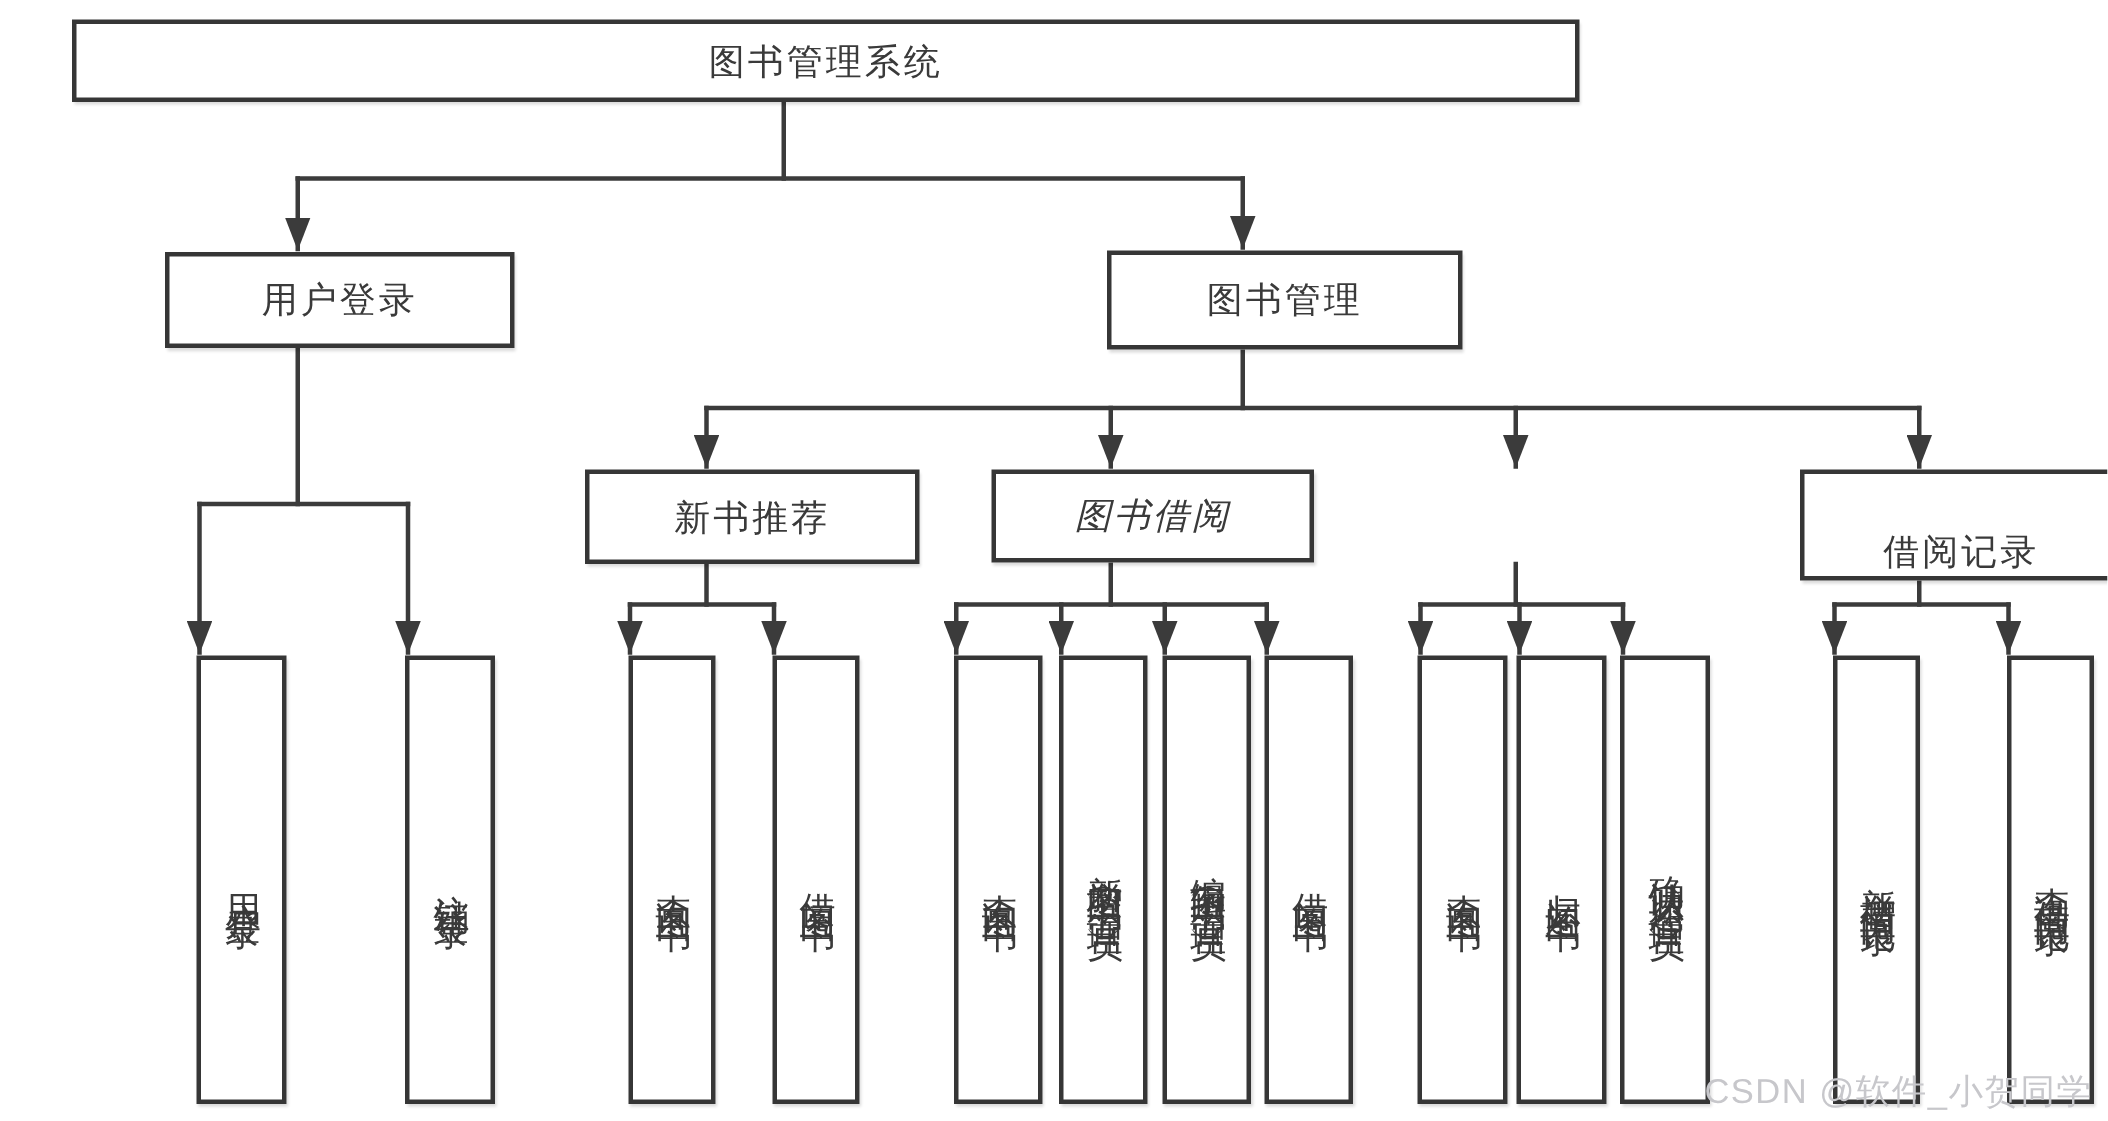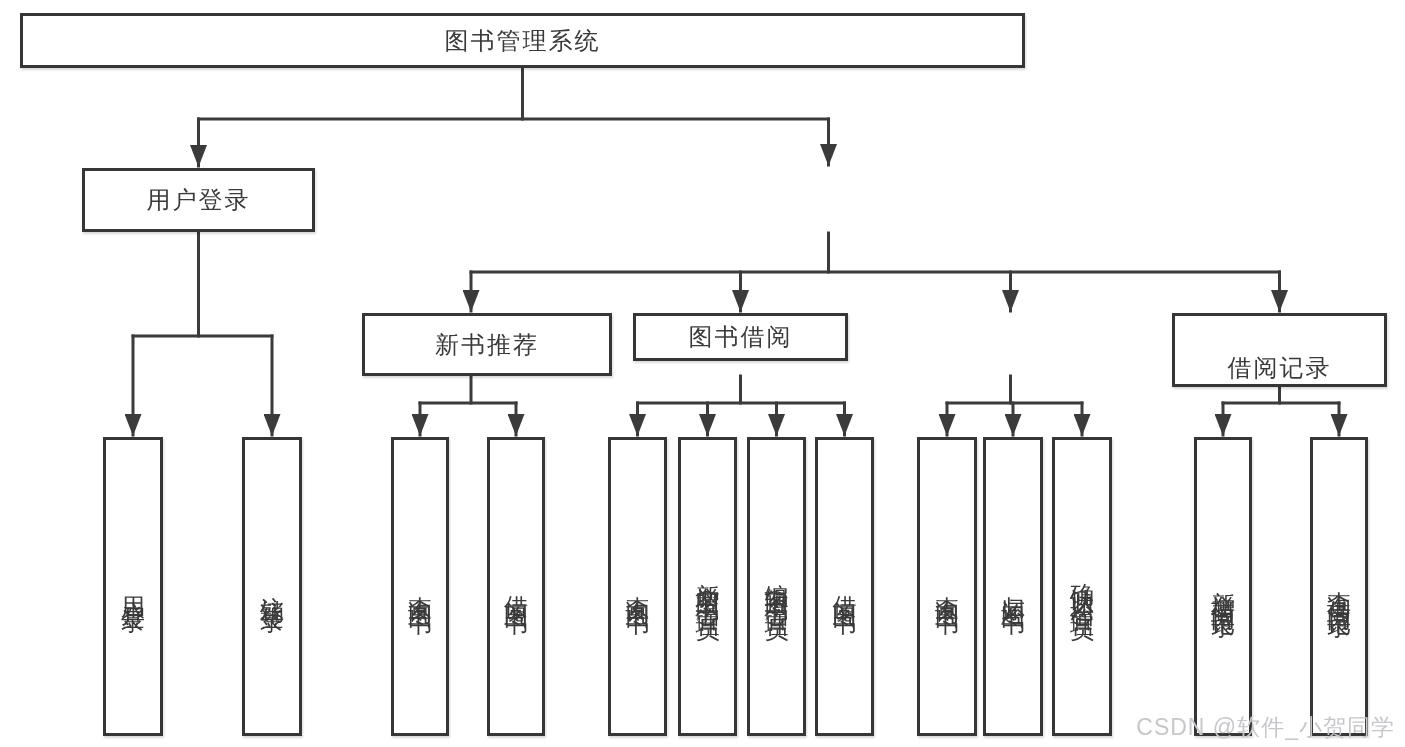--- a/index.html
+++ b/index.html
@@ -7,20 +7,21 @@
     position:relative;width:1405px;height:747px;background:var(--background,#ffffff);
     font-family:"Liberation Sans",sans-serif;overflow:hidden;
   }
   .wires{position:absolute;left:0;top:0;z-index:1;}
   .node{
     position:absolute;z-index:2;background:#ffffff;box-sizing:border-box;
     border:3px solid var(--border,#363636);
     display:flex;align-items:center;justify-content:center;
     color:var(--text,#3a3a3a);
     box-shadow:1px 2px 2px rgba(0,0,0,0.15);
+    margin-left:28px;
   }
   .node.h .label{font-size:24px;letter-spacing:2px;white-space:nowrap;}
   .node.v .label{
     writing-mode:vertical-rl;text-orientation:mixed;
     font-size:24px;letter-spacing:5px;line-height:1;
   }
   .watermark{
     position:absolute;top:712px;right:10px;z-index:3;
     font-size:23px;letter-spacing:1px;color:var(--watermark,#c7c7cb);white-space:nowrap;
   }
@@ -87,25 +88,28 @@
     </g>
   </svg>
 
   <div class="node h" style="left:20px;top:13px;width:1005px;height:55px;">
     <span class="label">图书管理系统</span>
   </div>
 
   <div class="node h" style="left:82px;top:168px;width:233px;height:64px;">
     <span class="label">用户登录</span>
   </div>
+  <div class="node h" style="left:710px;top:167px;width:237px;height:66px;">
+    <span class="label">图书管理</span>
+  </div>
 
-  <div class="node h" style="left:362px;top:313px;width:250px;height:63px;">
+  <div class="node h" style="left:362px;top:313px;width:223px;height:63px;">
     <span class="label">新书推荐</span>
   </div>
-  <div class="node h" style="left:633px;top:313px;width:215px;height:48px;">
+  <div class="node h" style="left:633px;top:313px;width:215px;height:62px;font-style:italic;">
     <span class="label">图书借阅</span>
   </div>
   <div class="node h" style="left:1172px;top:313px;width:215px;height:74px;align-items:flex-end;">
     <span class="label">借阅记录</span>
   </div>
 
   <div class="node v" style="left:103px;top:437px;width:60px;height:299px;">
     <span class="label">用户登录</span>
   </div>
   <div class="node v" style="left:242px;top:437px;width:60px;height:299px;">

